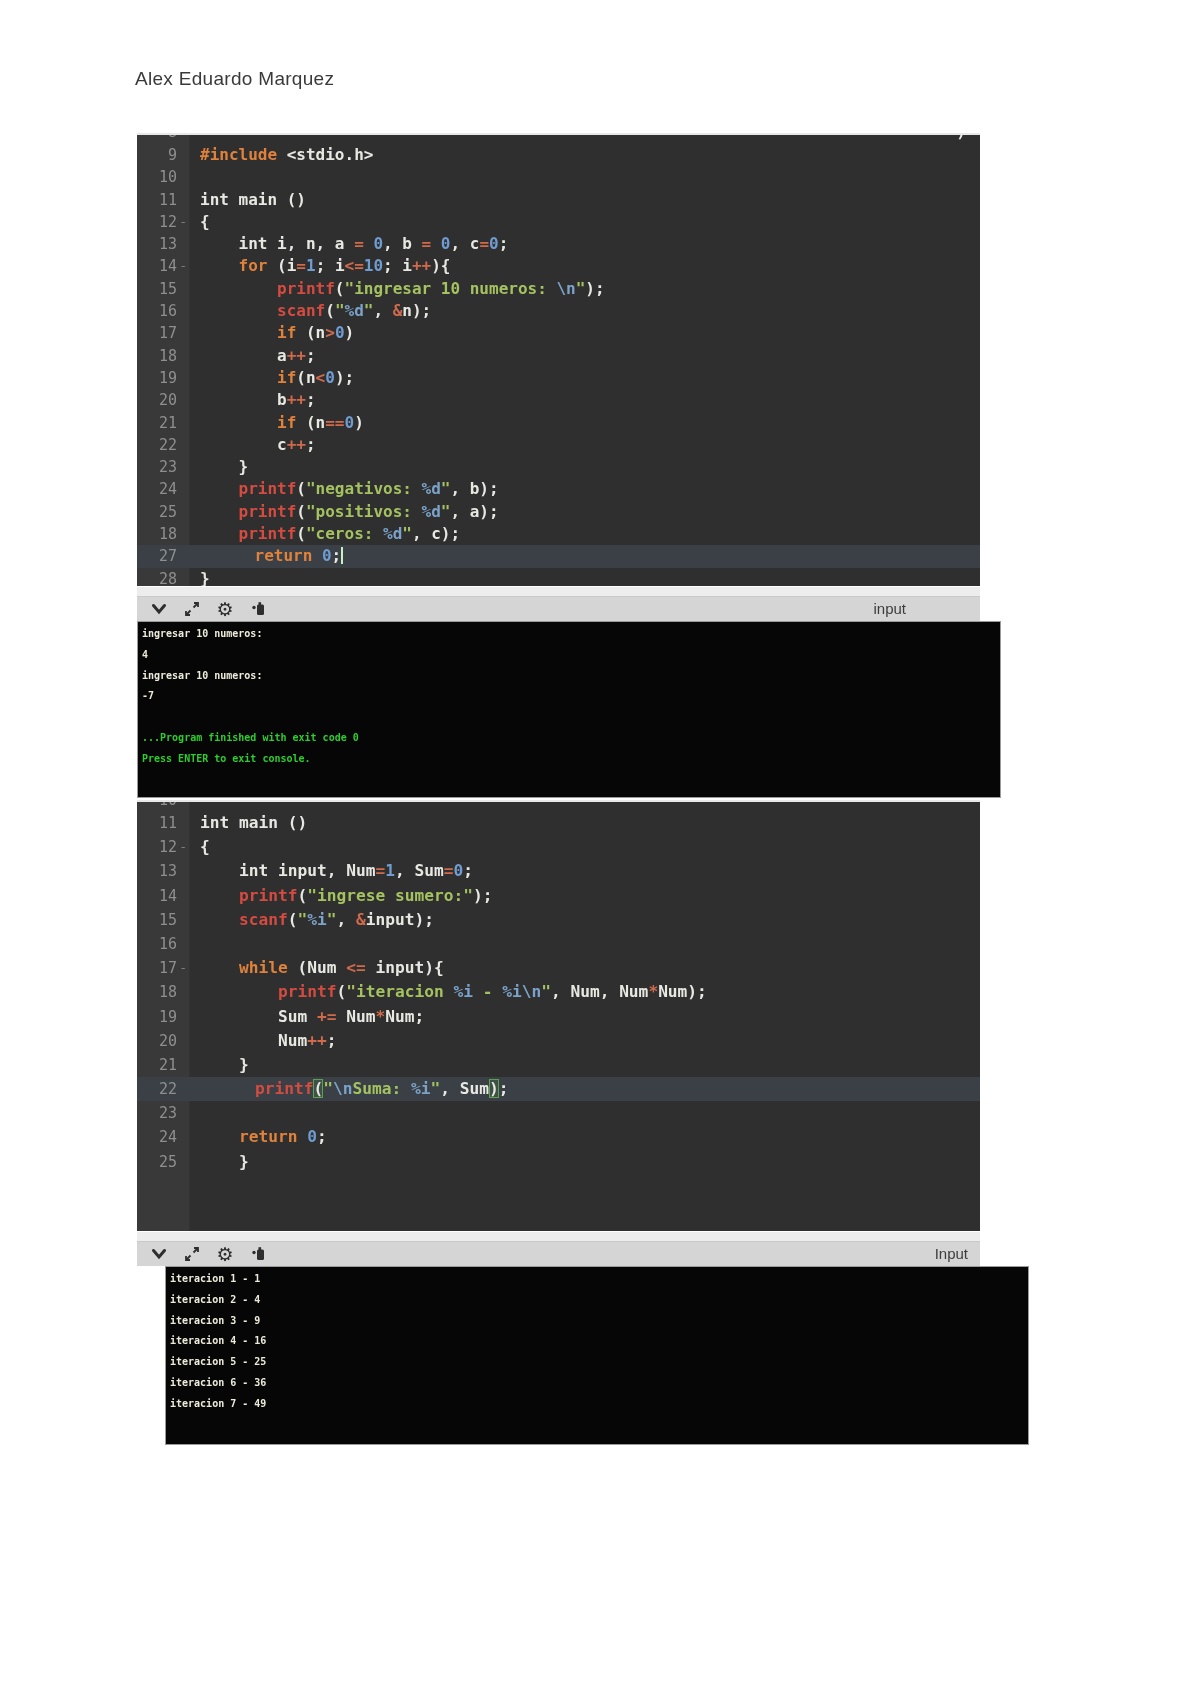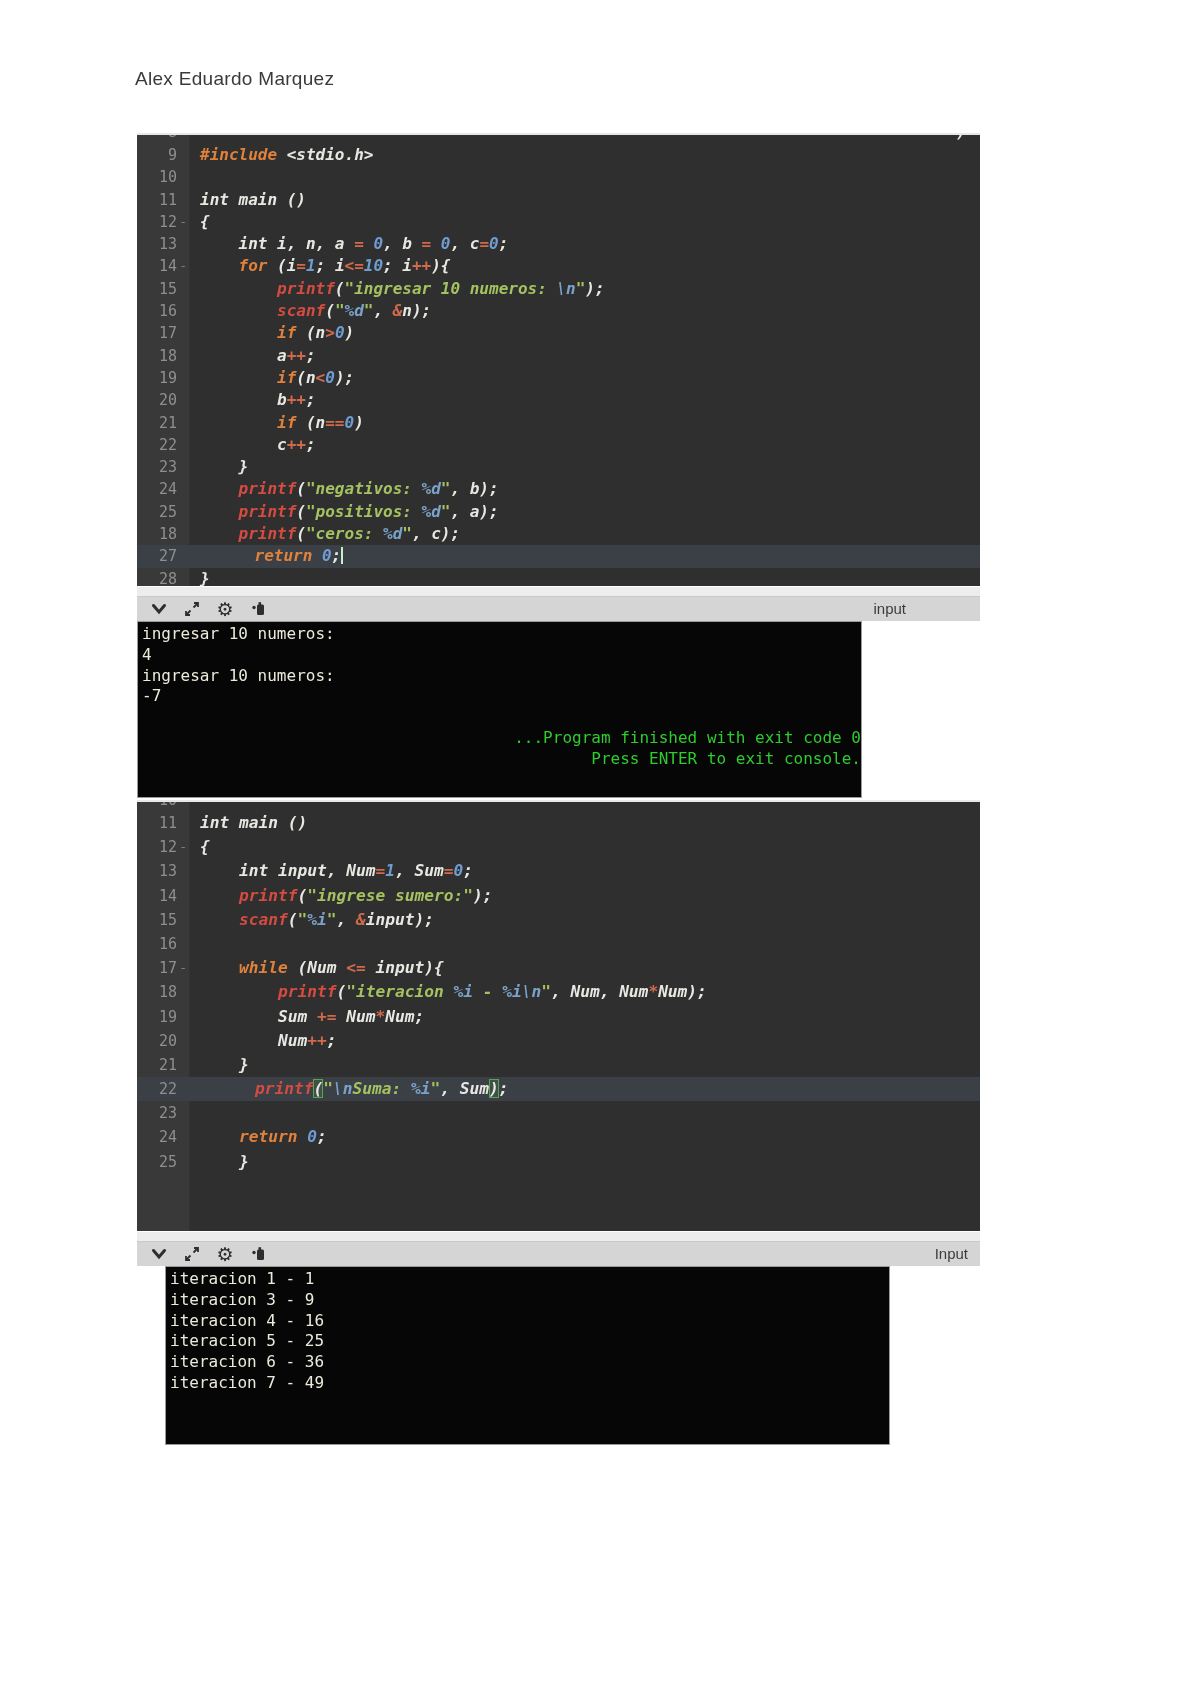--- a/index.html
+++ b/index.html
@@ -17,21 +17,21 @@
   .gutbg{position:absolute;left:0;top:0;bottom:0;width:52px;background:#393939;
          border-right:1px solid #333;}
   .row{position:relative;display:flex;height:var(--lh);line-height:var(--lh);
        font-family:"DejaVu Sans Mono",monospace;font-weight:bold;
        font-size:var(--fs);}
   .row.active{background:#3a4046;gap:16px;}
   .gut{flex:0 0 52px;width:52px;box-sizing:border-box;text-align:right;
        padding-right:12px;color:#8f8f8f;font-size:15px;font-weight:normal;
        position:relative;z-index:1;}
   .fd{position:absolute;right:2px;top:0;color:#7d7d7d;font-size:13px;}
-  .code{white-space:pre;padding-left:11px;color:#e8e8e3;position:relative;z-index:1;font-style:italic;}
+  .code{white-space:pre;padding-left:11px;color:#e8e8e3;position:relative;z-index:1;}
   .cutrow{height:9px;overflow:hidden;}
   .cut-right{position:absolute;right:14px;}
   .tk-kw{color:#e0823c;} .tk-fn{color:#d44c41;} .tk-str{color:#a5c261;}
   .tk-esc{color:#7ba2c9;} .tk-num{color:#6f9cd1;} .tk-op{color:#cf6a4c;}
   .tk-pl{color:#e8e8e3;}
   .tk-brk{color:#e8e8e3;outline:1px solid #5aa34f;outline-offset:-1px;
           background:rgba(90,163,79,.18);}
   .cursor{display:inline-block;width:2px;height:17px;background:#c8f0c8;
           vertical-align:-3px;}
 
@@ -48,28 +48,28 @@
   .icon{display:inline-flex;align-items:center;justify-content:center;width:18px;
         height:18px;cursor:pointer;}
   .gearglyph{font-size:19px;line-height:18px;color:#2e2e2e;
              font-family:"DejaVu Sans",sans-serif;}
   .tlabel{position:absolute;top:3px;font-size:15px;color:#3c3c3c;font-weight:normal;
           font-family:"Liberation Sans",sans-serif;}
   #tb1 .tlabel{right:74px;}
   #tb2 .tlabel{right:12px;}
 
   
-  .console{position:absolute;left:137px;width:725px;background:#060606;
+  .console{position:absolute;left:137px;width:864px;background:#060606;
            border:1px solid #9a9a9a;box-sizing:border-box;
-           font-family:"DejaVu Sans Mono",monospace;font-weight:normal;
-           font-size:16px;color:#eceada;padding:2px 0 0 4px;overflow:hidden;}
+           font-family:"DejaVu Sans Mono",monospace;font-weight:bold;
+           font-size:10px;color:#eceada;padding:2px 0 0 4px;overflow:hidden;}
   #console1{top:621px;height:177px;}
   #console2{top:1266px;height:179px;margin-left:28px;}
   .cline{height:20.8px;line-height:20.8px;white-space:pre;}
-  .cline.grn{color:#2ecc2e;text-align:right;}
+  .cline.grn{color:#2ecc2e;}
 </style>
 </head>
 <body>
 
 <div class="hdr">Alex Eduardo Marquez</div>
 
 <div id="editor1" class="editor">
   <div class="gutbg"></div>
 <div class="cutrow">
       <div class="row" style="margin-top: -14px;">
@@ -286,18 +286,19 @@
         <circle cx="3" cy="6.5" r="1.7" fill="#2e2e2e"></circle>
         <rect x="6" y="3.5" width="7" height="10.5" rx="1.5" fill="#2e2e2e"></rect>
         <rect x="7.5" y="1.2" width="2.6" height="3.2" fill="#2e2e2e"></rect>
       </svg>
   </span>
   <span class="tlabel">Input</span>
 </div>
 
 <div id="console2" class="console">
     <div class="cline">iteracion 1 - 1</div>
+    <div class="cline">iteracion 2 - 4</div>
     <div class="cline">iteracion 3 - 9</div>
     <div class="cline">iteracion 4 - 16</div>
     <div class="cline">iteracion 5 - 25</div>
     <div class="cline">iteracion 6 - 36</div>
     <div class="cline">iteracion 7 - 49</div>
   </div>
 
 </body></html>

